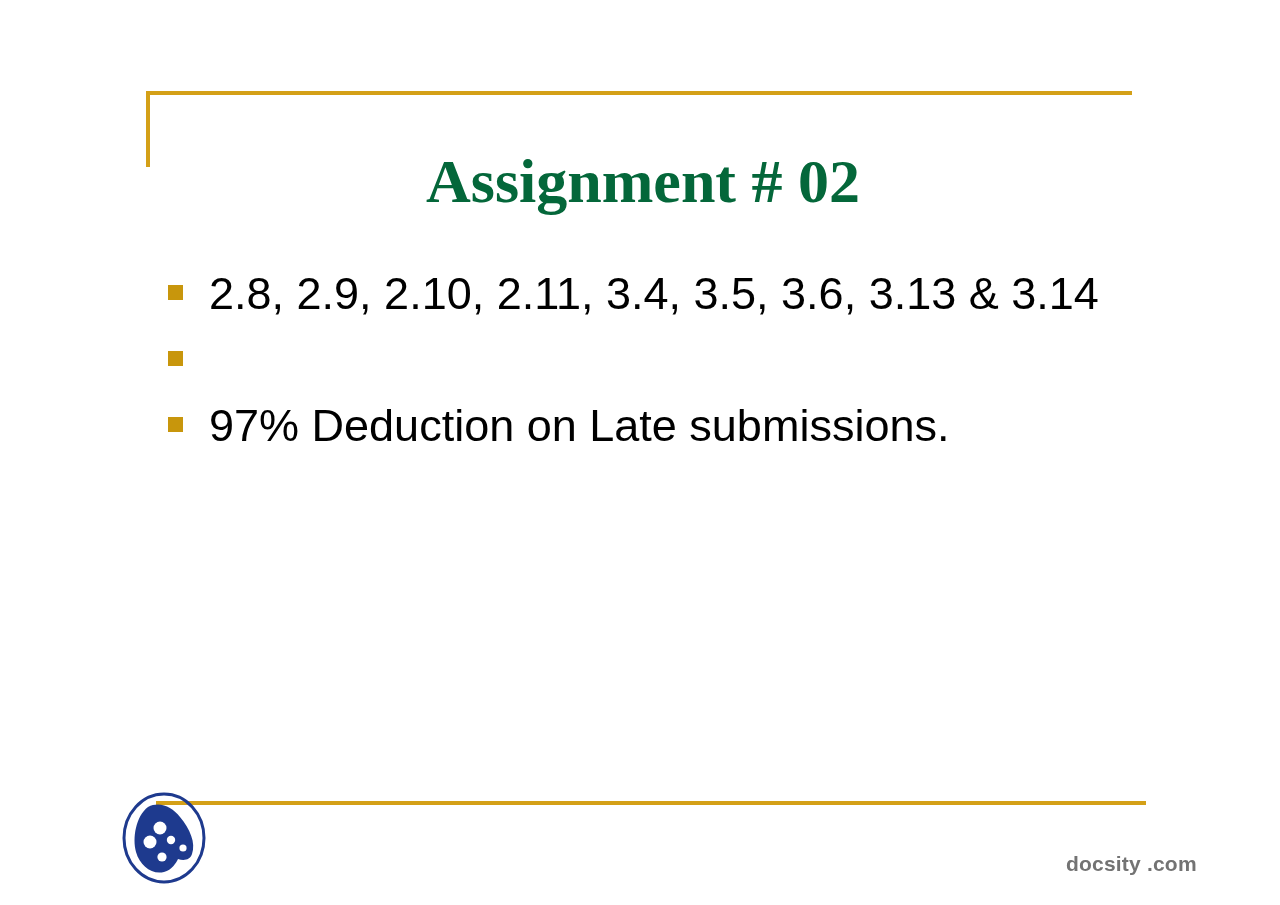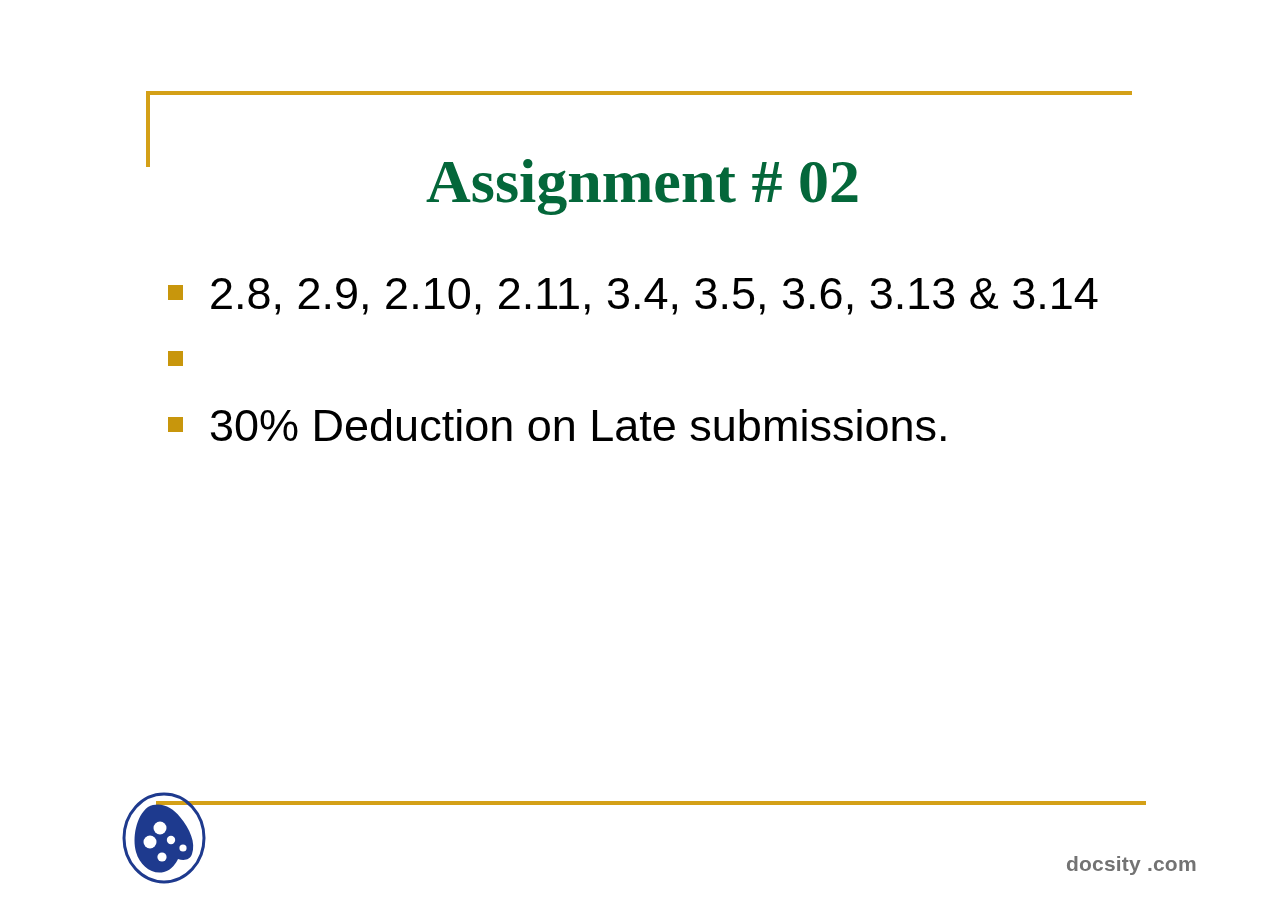--- a/index.html
+++ b/index.html
@@ -139,21 +139,21 @@
       <span class="bullet-marker"></span>
       <span class="bullet-text">2.8, 2.9, 2.10, 2.11, 3.4, 3.5, 3.6, 3.13 &amp; 3.14</span>
     </div>
 
     <div class="bullet-row">
       <span class="bullet-marker"></span>
     </div>
 
     <div class="bullet-row">
       <span class="bullet-marker"></span>
-      <span class="bullet-text">30% Deduction on Late submissions.</span>
+      <span class="bullet-text">97% Deduction on Late submissions.</span>
     </div>
 
   </div>
 
   <div class="rule-bottom"></div>
 
   <div class="logo">
     <svg width="88" height="96" viewBox="0 0 88 96" xmlns="http://www.w3.org/2000/svg">
       <ellipse cx="44" cy="48" rx="40" ry="44" fill="none" stroke="#1e3a8e" stroke-width="3"></ellipse>
       <path d="M28 17

